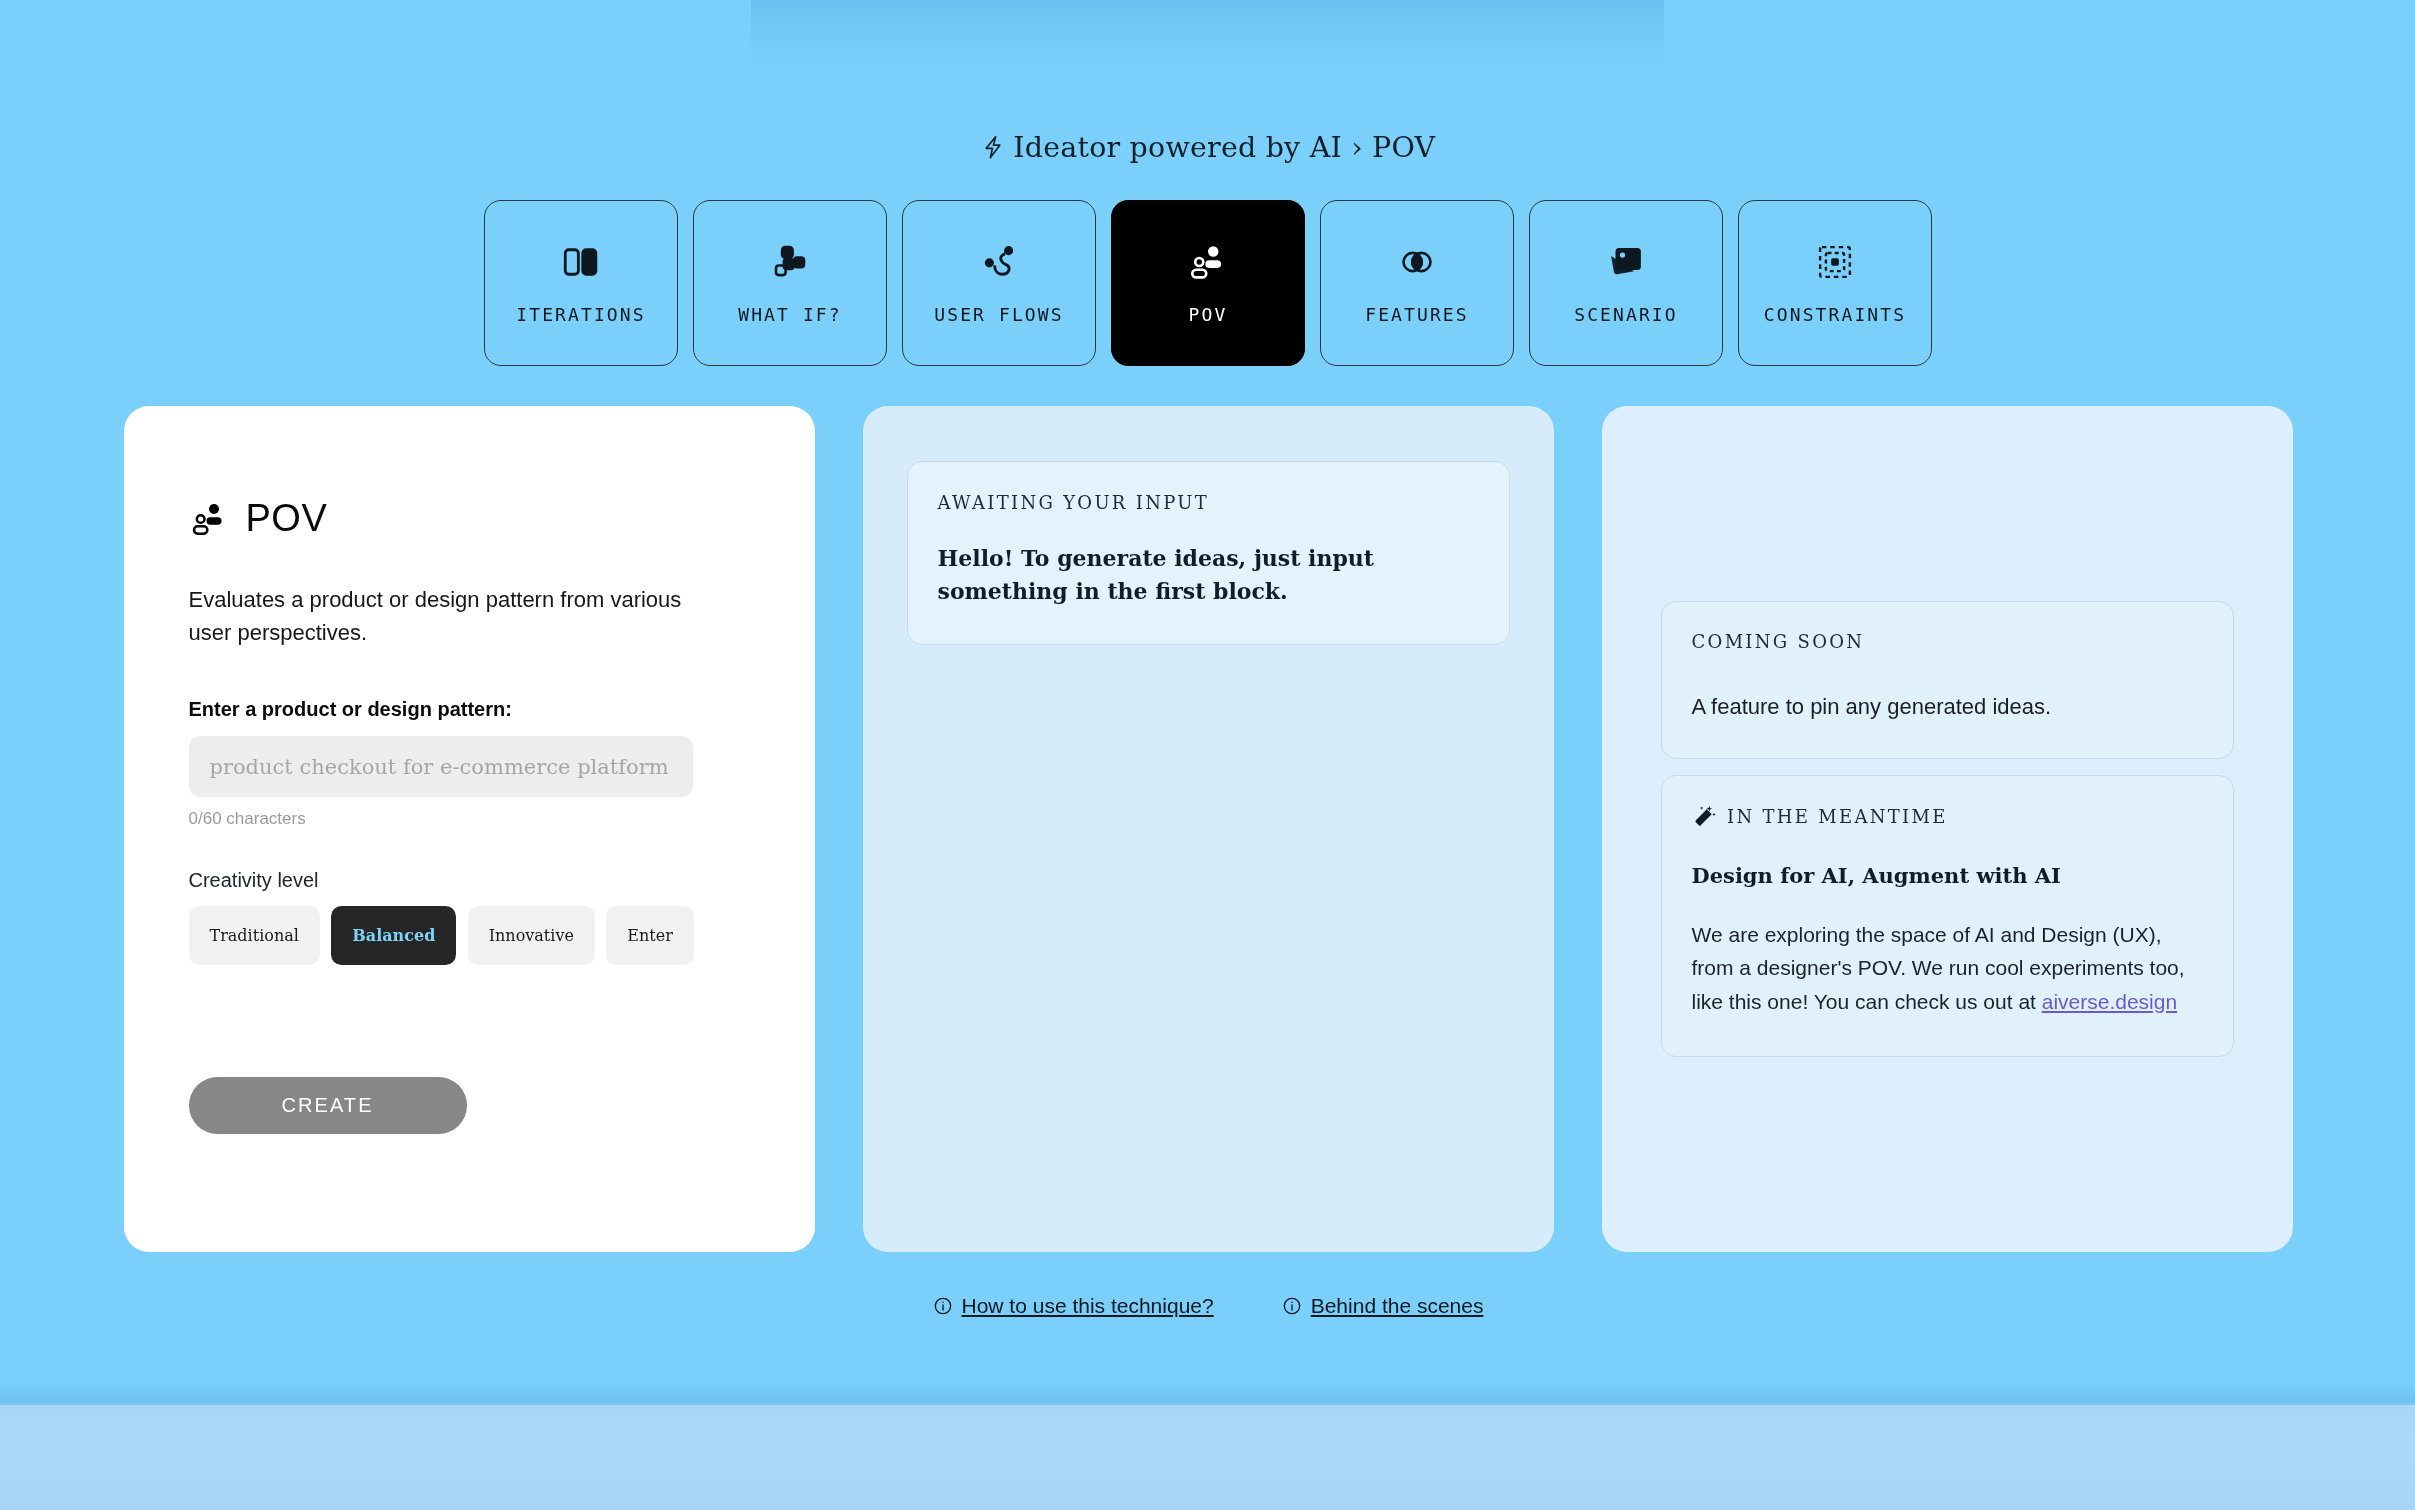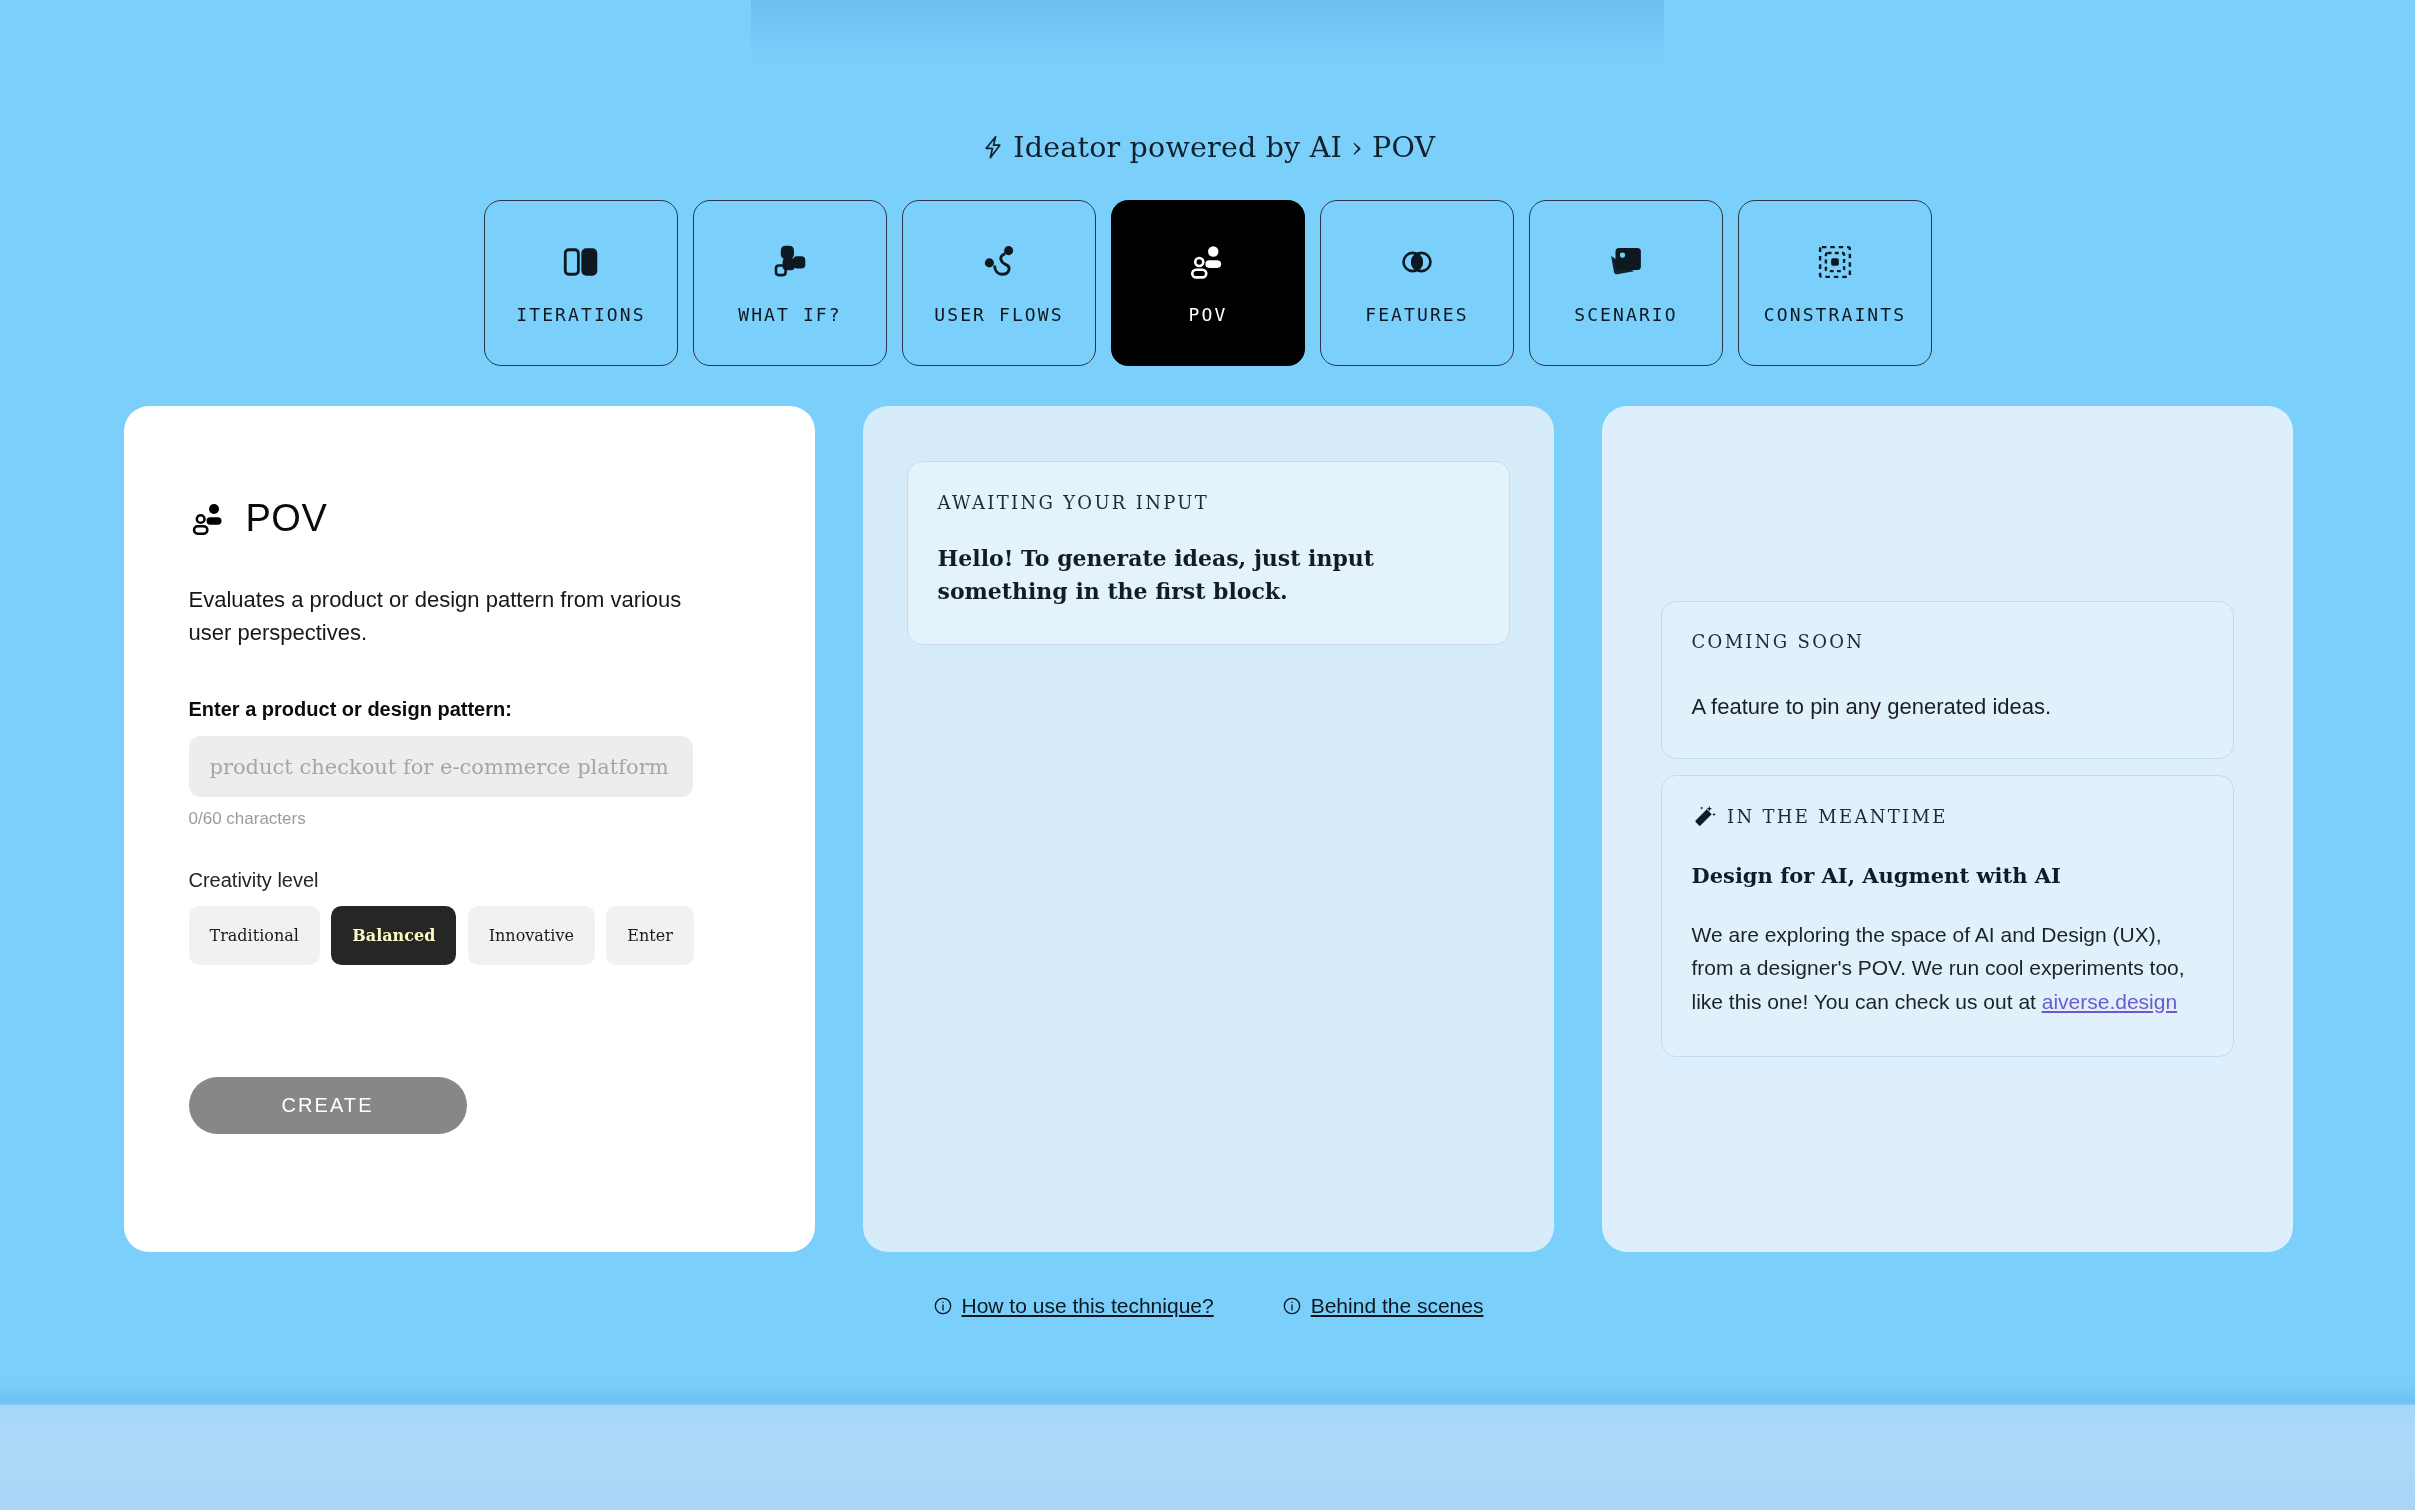--- a/index.html
+++ b/index.html
@@ -196,21 +196,21 @@
     background: #f1f1f1;
     font-family: "DejaVu Serif", "Liberation Serif", serif;
     font-size: 16px;
     color: #1b1b1b;
     cursor: pointer;
     display: flex;
     align-items: center;
   }
   .chip.selected {
     background: #262626;
-    color: #fef9c3;
+    color: #7dd3fc;
     font-weight: bold;
   }
 
   .create-btn {
     margin-top: 112px;
     width: 278px;
     height: 57px;
     border: none;
     border-radius: 28.5px;
     background: #878787;

